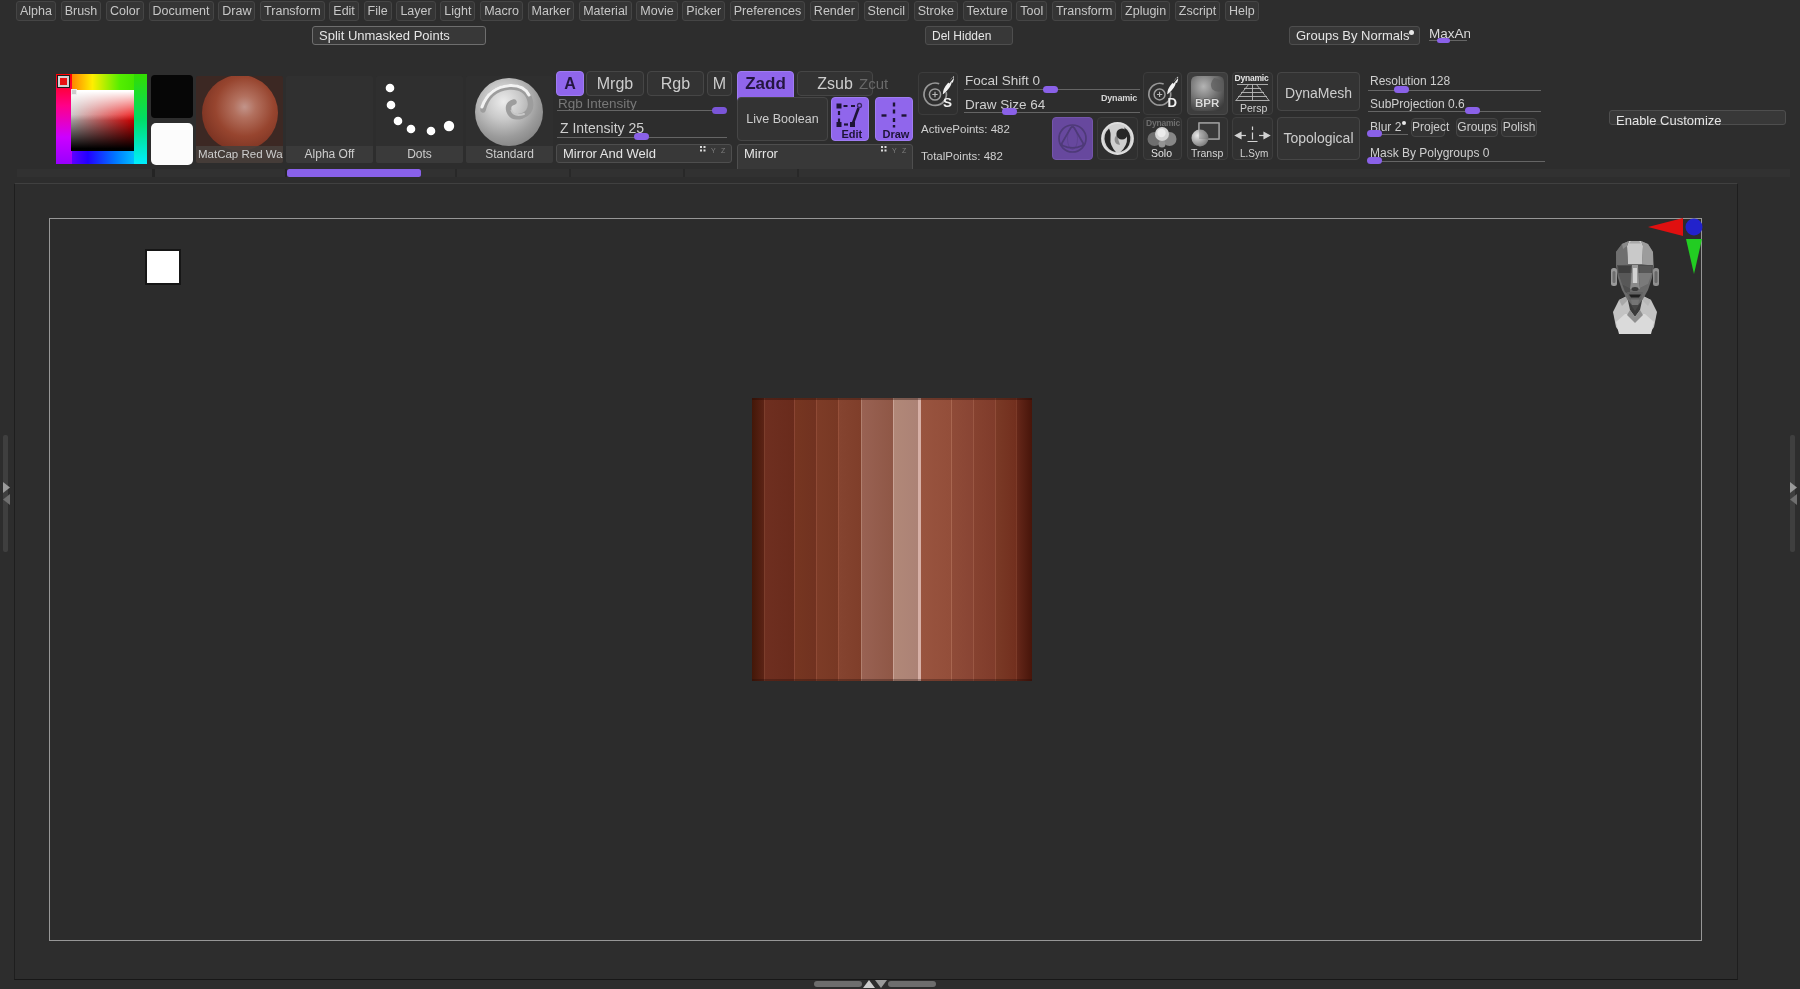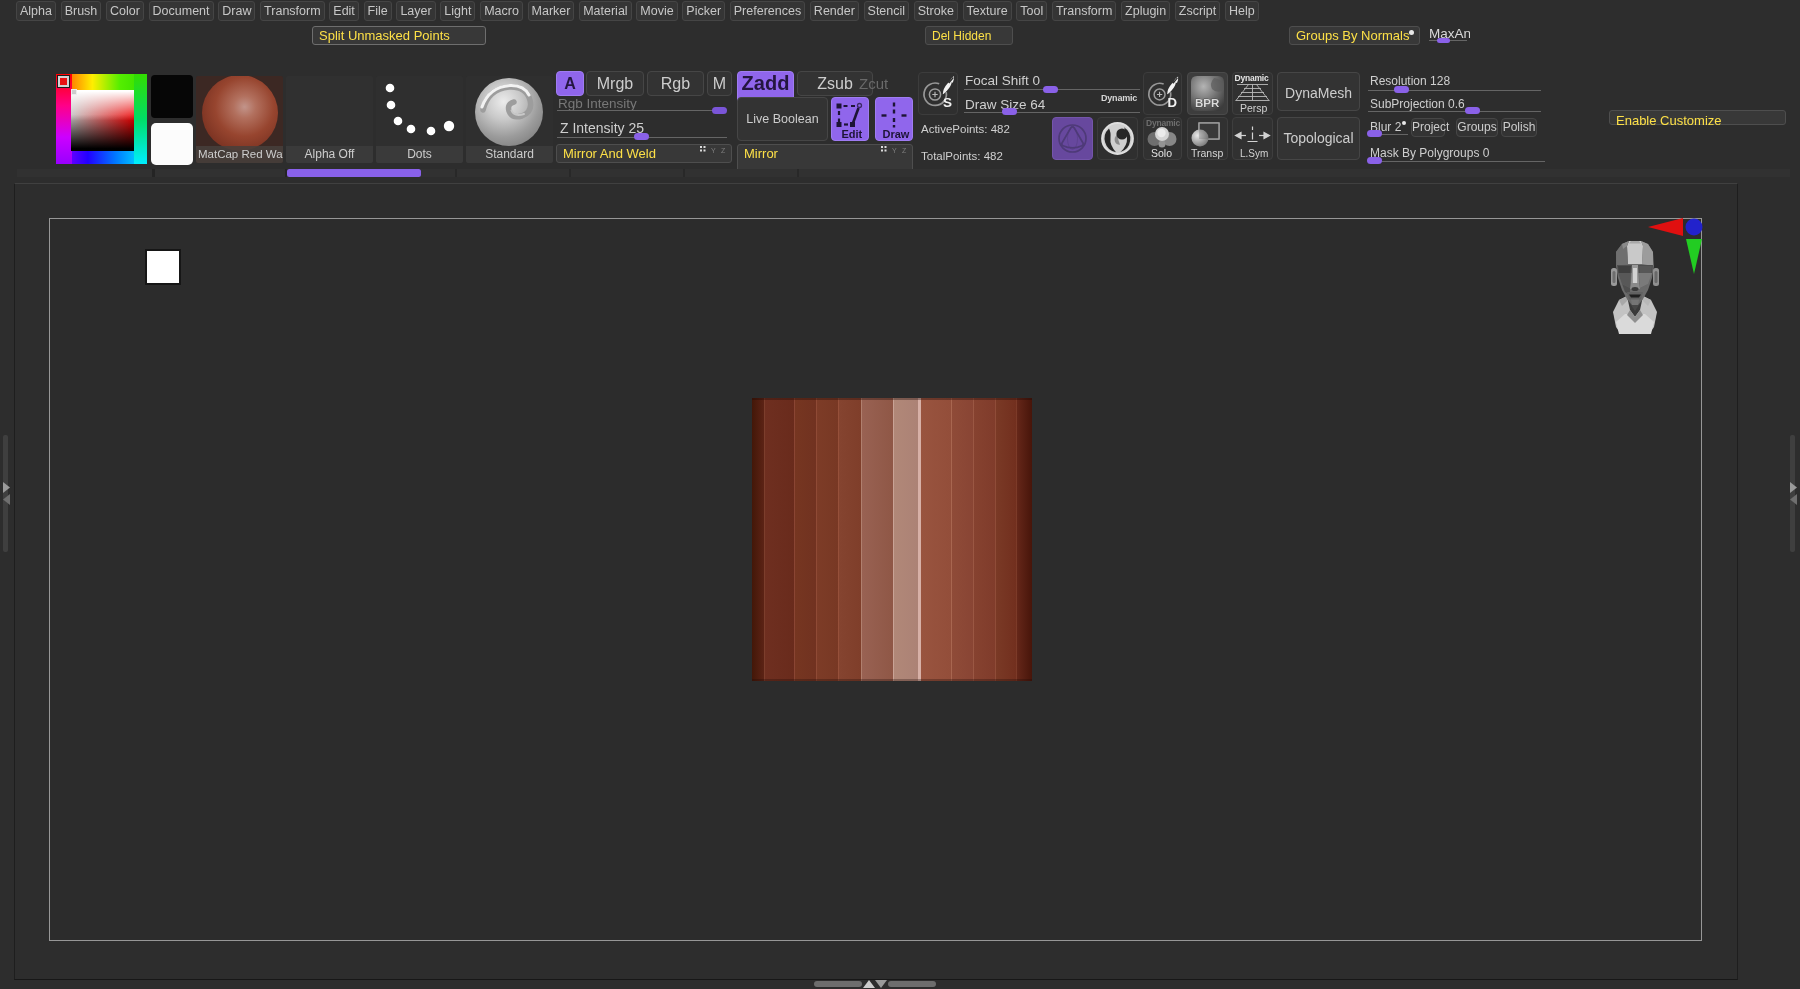--- a/index.html
+++ b/index.html
@@ -7,21 +7,21 @@
     font-family:"Liberation Sans", sans-serif; }
   .abs { position:absolute; }
   #stage { position:relative; width:1800px; height:989px; background:#2d2d2d; }
 
   
   .menubar { position:absolute; left:16px; top:1px; display:flex; gap:4.7px; }
   .mbtn { height:20px; line-height:18px; padding:0 3px; background:#353535;
     border:1px solid #454545; border-radius:3px; color:#c7c7c7; font-size:12.5px; }
 
   .btn { position:absolute; background:#383838; border:1px solid #4e4e4e; border-radius:3px;
-    color:#fde047; font-size:13px; line-height:16px; padding:1px 8px 0 6px; }
+    color:#e5e5e5; font-size:13px; line-height:16px; padding:1px 8px 0 6px; }
 
   .tbtn { position:absolute; background:#333333; border:1px solid #464646; border-radius:4px;
     color:#cdcdcd; font-size:13.5px; text-align:center; }
   .purple { background:#9066ec; border:1px solid #9f7cf2; color:#241640; font-weight:bold; }
 
   .lbl { position:absolute; color:#cfcfcf; font-size:13.5px; white-space:nowrap; }
   .dim { color:#787878; }
   .track { position:absolute; height:1px; background:#656565; }
   .pill { position:absolute; width:15px; height:7px; border-radius:3.5px; background:#8a61e8; }
 
@@ -120,21 +120,21 @@
       <path d="M 16 31 Q 23 11 44 9.5 Q 58 9 63 19" fill="none" stroke="#f2f2f2" stroke-width="3" stroke-linecap="round"></path>
       <path d="M 58 38 Q 48 41 45.5 34.5" fill="none" stroke="#c8c8c8" stroke-width="2" stroke-linecap="round"></path>
     </svg>
     <div class="plabel">Standard</div>
   </div>
 
   <div class="tbtn purple" style="left:556px; top:71px; width:28px; height:25px; line-height:23px; font-size:16px;">A</div>
   <div class="tbtn" style="left:586px; top:71px; width:58px; height:25px; line-height:23px; font-size:16px;">Mrgb</div>
   <div class="tbtn" style="left:647px; top:71px; width:57px; height:25px; line-height:23px; font-size:16px;">Rgb</div>
   <div class="tbtn" style="left:707px; top:71px; width:25px; height:25px; line-height:23px; font-size:16px;">M</div>
-  <div class="tbtn purple" style="left:737px; top:71px; width:57px; height:43px; line-height:23px; font-size:20px;">Zadd</div>
+  <div class="tbtn purple" style="left:737px; top:71px; width:57px; height:43px; line-height:23px; font-size:17px;">Zadd</div>
   <div class="tbtn" style="left:797px; top:71px; width:76px; height:25px; line-height:23px; font-size:16px;">Zsub</div>
   <div class="lbl dim" style="left:859px; top:75px; font-size:15px; color:#6a6a6a;">Zcut</div>
 
   <div class="lbl dim" style="left:558px; top:96px;">Rgb Intensity</div>
   <div class="track" style="left:557px; top:110px; width:170px;"></div>
   <div class="pill" style="left:712px; top:107px; background:#7a55d8;"></div>
   <div class="lbl" style="left:560px; top:120px; font-size:14px;">Z Intensity 25</div>
   <div class="track" style="left:557px; top:137px; width:170px;"></div>
   <div class="pill" style="left:634px; top:133px;"></div>
   <div class="btn" style="left:556px; top:144px; width:176px; height:19px;">Mirror And Weld</div>

